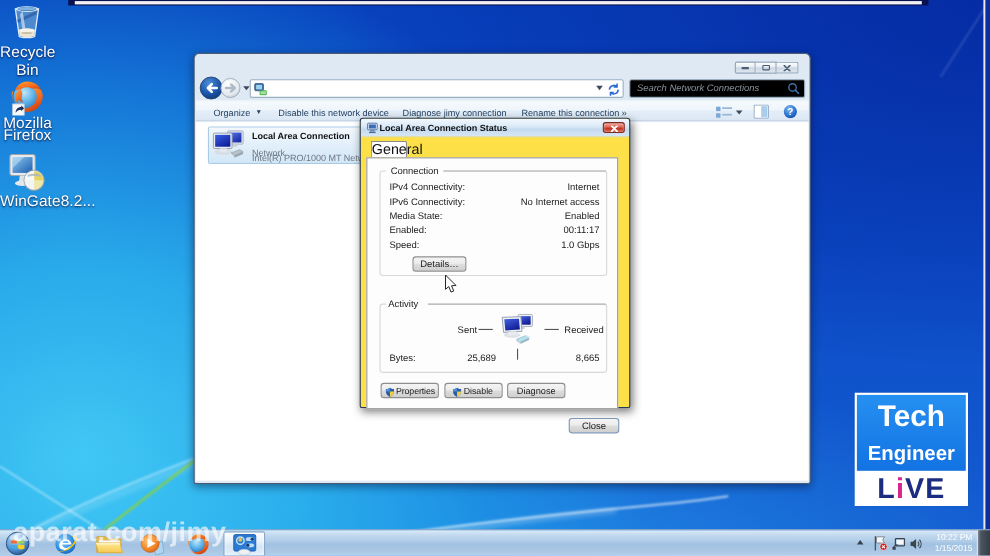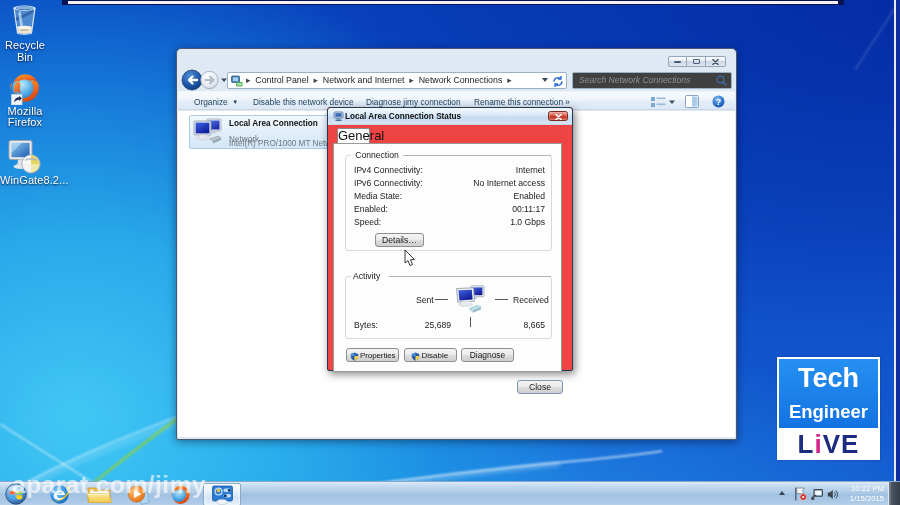--- a/index.html
+++ b/index.html
@@ -7,21 +7,21 @@
   body { font-family:"Liberation Sans", sans-serif; position:relative; }
   .abs { position:absolute; }
   #desktop {
     position:absolute; left:0; top:0; width:900px; height:505px;
     background:
       radial-gradient(ellipse 620px 560px at 75px 415px, rgba(68,205,246,0.95) 0%, rgba(45,185,240,0.85) 32%, rgba(28,152,230,0.58) 60%, rgba(25,120,215,0) 84%),
       radial-gradient(ellipse 800px 300px at 420px 520px, rgba(45,175,242,0.6) 0%, rgba(30,140,230,0) 66%),
       radial-gradient(ellipse 1000px 560px at 100% 0%, rgba(3,32,150,0.65) 0%, rgba(3,32,150,0) 60%),
       linear-gradient(180deg, #0841bd 0%, #0b48c4 40%, #1054cc 70%, #145cd2 100%);
   }
-  .iconlabel { position:absolute; color:#fff; font-size:11px; text-align:center;
+  .iconlabel { position:absolute; color:#fff; font-size:14px; text-align:center;
     text-shadow:0 1px 2px rgba(0,0,40,0.9); letter-spacing:0.1px; }
 </style>
 </head>
 <body>
 <div id="desktop"></div>
 
 <svg class="abs" style="left:0;top:0" width="900" height="505">
   <defs>
     <filter id="blur1">
         <feGaussianBlur stdDeviation="1"></feGaussianBlur>
@@ -148,31 +148,28 @@
     <path d="M 40 9.5 L 46 9.5 L 43 13 Z" fill="#3a4a5c"></path>
   </svg>
 
   <div class="abs" style="left:50px;top:22.5px;width:340px;height:17px;background:#fff;border:1px solid #9cb0c4;border-radius:2px;">
     <svg class="abs" style="left:3px;top:2px" width="12" height="12" viewBox="0 0 12 12">
       <rect x="0.5" y="1" width="8" height="6.5" rx="1" fill="#3f74ad" stroke="#27507e" stroke-width="0.7"></rect>
       <rect x="1.8" y="2.2" width="5.4" height="4" fill="#9fd0ef"></rect>
       <rect x="5" y="7" width="6.5" height="4.5" rx="0.8" fill="#4caf50"></rect>
       <rect x="5.8" y="8" width="4.9" height="2.6" fill="#a8e0a0"></rect>
     </svg>
-    <div class="abs" style="left:18px;top:2.5px;width:320px;height:13px;font-size:8.8px;color:#1c1c1c;white-space:nowrap;">
-      <span style="color:#444;">▸</span>&nbsp; Control Panel &nbsp;<span style="color:#444;">▸</span>&nbsp; Network and Internet &nbsp;<span style="color:#444;">▸</span>&nbsp; Network Connections &nbsp;<span style="color:#444;">▸</span>
-    </div>
     <div class="abs" style="right:18px;top:5px;width:0;height:0;border-left:3.5px solid transparent;border-right:3.5px solid transparent;border-top:4.5px solid #3a4a5c;"></div>
     <svg class="abs" style="right:1px;top:2px" width="14" height="13" viewBox="0 0 14 13">
       <path d="M3 6.5 A 4 4 0 0 1 10 4 M 10 1 L 10 4 L 7 4" stroke="#2a6cd4" stroke-width="1.4" fill="none"></path>
       <path d="M11 6.5 A 4 4 0 0 1 4 9 M 4 12 L 4 9 L 7 9" stroke="#2a6cd4" stroke-width="1.4" fill="none"></path>
     </svg>
   </div>
 
-  <div class="abs" style="left:395px;top:22.5px;width:160px;height:17px;background:#404040;border:1px solid #9cb0c4;border-radius:2px;">
+  <div class="abs" style="left:395px;top:22.5px;width:160px;height:17px;background:#000000;border:1px solid #9cb0c4;border-radius:2px;">
     <div class="abs" style="left:6px;top:2.5px;font-size:8.6px;font-style:italic;color:#8a9299;">Search Network Connections</div>
     <svg class="abs" style="right:4px;top:2.5px" width="11" height="11" viewBox="0 0 11 11">
       <circle cx="4.5" cy="4.5" r="3.4" fill="none" stroke="#3c6ea5" stroke-width="1.3"></circle>
       <path d="M7 7 L 10 10" stroke="#3c6ea5" stroke-width="1.6" stroke-linecap="round"></path>
     </svg>
   </div>
 
   <div class="abs" style="left:1px;top:42px;width:557px;height:19px;background:linear-gradient(180deg,#f6fafd 0%,#eef5fb 45%,#e3edf8 55%,#dce8f5 100%);border-bottom:1px solid #c8d6e5;border-top:1px solid #eef4fa;">
     <div class="abs" style="left:16px;top:4.5px;font-size:8.3px;color:#1e3c5c;">Organize&nbsp; <span style="font-size:6px;vertical-align:1px;">▼</span></div>
     <div class="abs" style="left:75px;top:4.5px;font-size:8.3px;color:#1e3c5c;">Disable this network device</div>
@@ -226,21 +223,21 @@
     <path d="M8 18 L14 18 L15 21.5 L7 21.5 Z" fill="#e4e8ee"></path>
     <path d="M18 22 L26 19 L29 21 L21 24.5 Z" fill="#b8c2cc" stroke="#8a96a4" stroke-width="0.5"></path>
     <path d="M21 24.5 L29 21 L29 23 L21 26.5 Z" fill="#98a4b0"></path>
   </svg>
   <div class="abs" style="left:52px;top:69.5px;font-size:8.2px;font-weight:bold;color:#111;">Local Area Connection</div>
   <div class="abs" style="left:52px;top:86px;font-size:8.2px;color:#6e7780;">Network</div>
   <div class="abs" style="left:52px;top:90px;font-size:8.2px;color:#6e7780;">Intel(R) PRO/1000 MT Netwo</div>
 </div>
 
 <div id="dialog" class="abs" style="left:327px;top:107px;width:246px;height:264px;
-  background:#ef4444; border:1px solid #243a56; border-radius:3px 3px 2px 2px;
+  background:#fde047; border:1px solid #243a56; border-radius:3px 3px 2px 2px;
   box-shadow:2px 3px 8px rgba(0,0,0,0.5);">
   <div class="abs" style="left:0;top:0;width:244px;height:17px;background:linear-gradient(180deg,#f3f8fd 0%,#dcebf9 40%,#c6dbf0 60%,#d6e6f5 100%);border-radius:3px 3px 0 0;border-bottom:1px solid #c6d6e8;"></div>
   <svg class="abs" style="left:5px;top:3px" width="11" height="11" viewBox="0 0 11 11">
     <rect x="1" y="1" width="9" height="6" rx="1" fill="#d8e4f0" stroke="#4a6a9a" stroke-width="0.8"></rect>
     <rect x="2.3" y="2.2" width="6.4" height="3.6" fill="#3a6ab8"></rect>
     <rect x="3.5" y="7.5" width="4" height="1" fill="#4a6a9a"></rect>
     <rect x="2.5" y="8.8" width="6" height="1.2" fill="#4a6a9a"></rect>
   </svg>
   <div class="abs" style="left:17px;top:4px;font-size:8.2px;font-weight:bold;color:#101010;">Local Area Connection Status</div>
 

